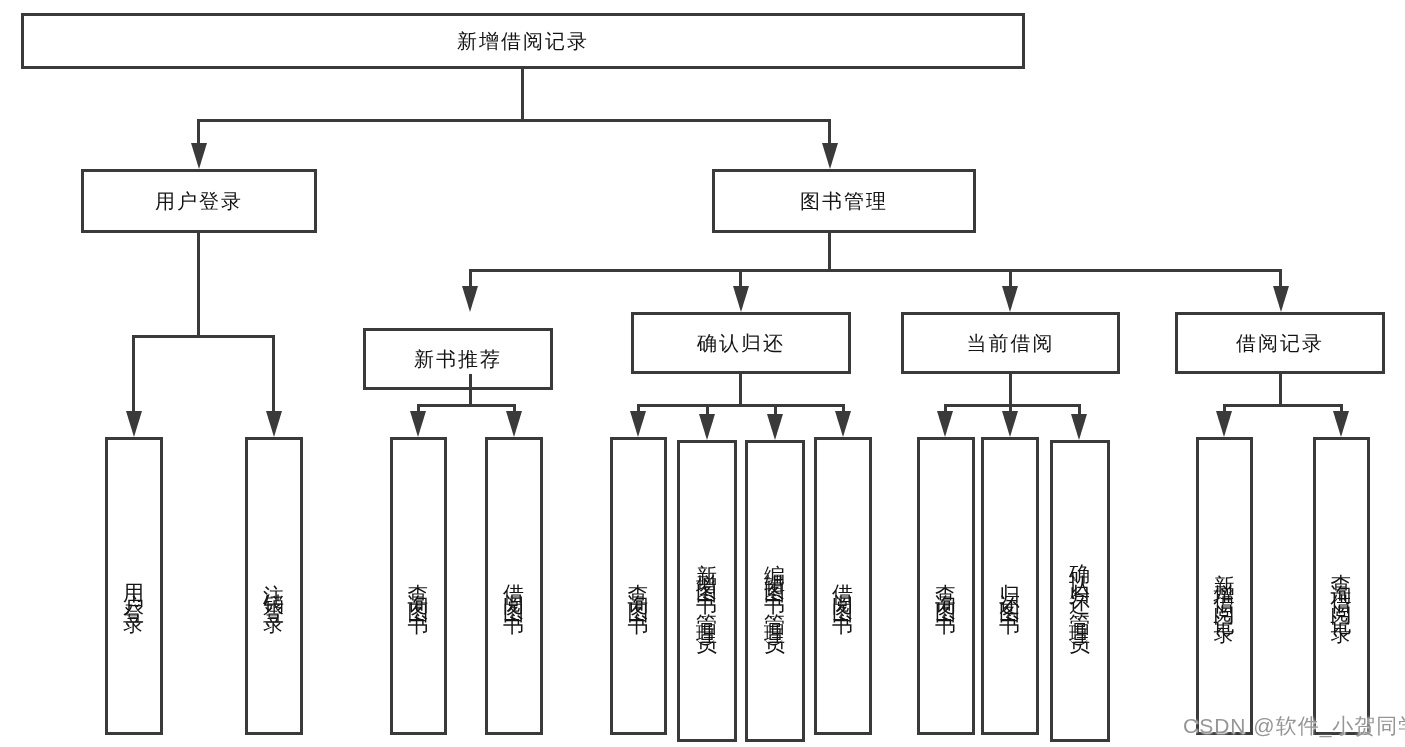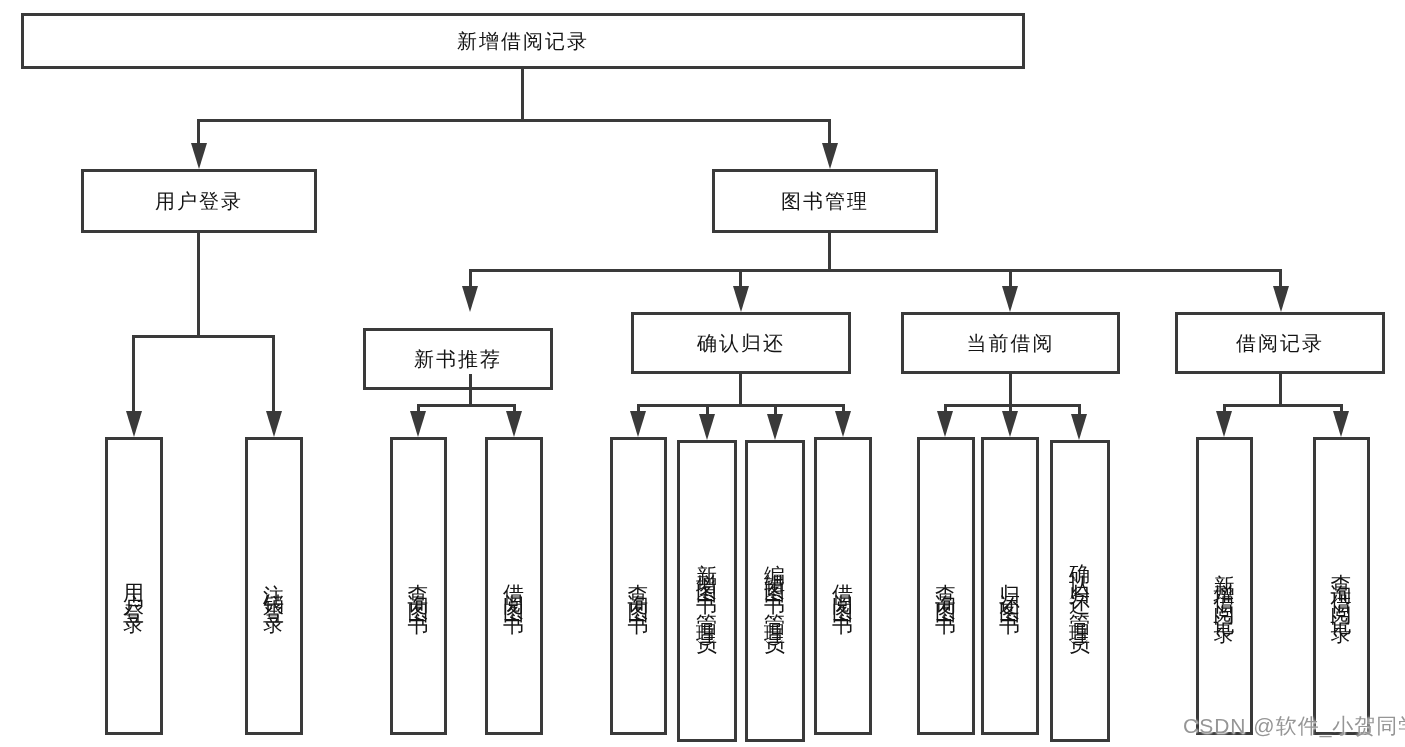--- a/index.html
+++ b/index.html
@@ -54,21 +54,21 @@
   }
 </style>
 </head>
 <body>
 
 <div id="stage">
 
   <div class="box" style="left:21px;top:13px;width:1004px;height:56px">新增借阅记录</div>
 
   <div class="box" style="left:81px;top:169px;width:236px;height:64px">用户登录</div>
-  <div class="box" style="left:712px;top:169px;width:226px;height:64px">图书管理</div>
+  <div class="box" style="left:712px;top:169px;width:264px;height:64px">图书管理</div>
 
   <div class="box" style="left:363px;top:328px;width:190px;height:62px">新书推荐</div>
   <div class="box" style="left:631px;top:312px;width:220px;height:62px">确认归还</div>
   <div class="box" style="left:901px;top:312px;width:219px;height:62px">当前借阅</div>
   <div class="box" style="left:1175px;top:312px;width:210px;height:62px">借阅记录</div>
 
   <div class="box vbox" style="left:105px;top:437px;width:58px;height:298px">用户登录</div>
   <div class="box vbox" style="left:245px;top:437px;width:58px;height:298px">注销登录</div>
 
   <div class="box vbox" style="left:390px;top:437px;width:57px;height:298px">查询图书</div>

